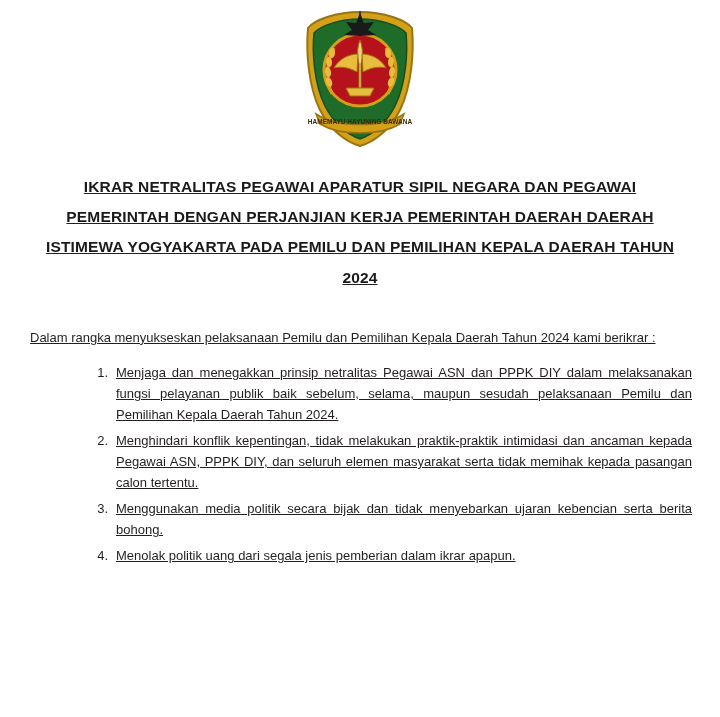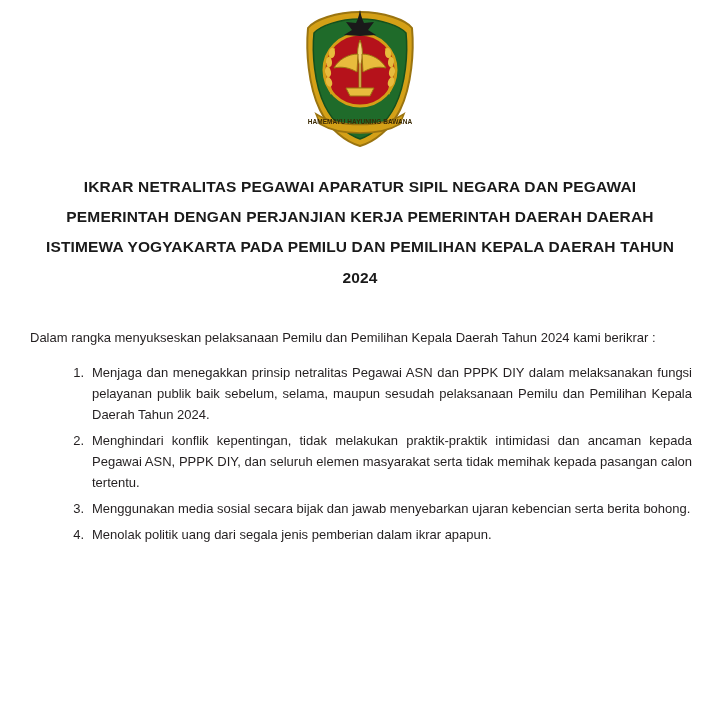--- a/index.html
+++ b/index.html
@@ -12,20 +12,21 @@
     background: #ffffff;
     font-family: "Liberation Sans", sans-serif;
     color: #231f20;
     overflow: hidden;
   }
   .page {
     width: 720px;
     height: 505px;
     position: relative;
     box-sizing: border-box;
+    text-decoration: underline;
   }
   
   .emblem-wrap {
     width: 100%;
     display: flex;
     justify-content: center;
     padding-top: 10px;
   }
   .emblem {
     width: 128px;
@@ -63,20 +64,21 @@
     list-style: none;
     counter-reset: ikrar;
   }
   ol.ikrar-list > li {
     counter-increment: ikrar;
     position: relative;
     text-align: justify;
     text-justify: inter-word;
     margin-bottom: 5px;
     padding-left: 4px;
+    margin-left: 24px;
   }
   ol.ikrar-list > li::before {
     content: counter(ikrar) ".";
     position: absolute;
     left: -26px;
     width: 22px;
     text-align: right;
     font-variant-numeric: tabular-nums;
   }
   .closing {
@@ -131,19 +133,19 @@
 
   <h1 class="title">IKRAR NETRALITAS PEGAWAI APARATUR SIPIL NEGARA DAN PEGAWAI PEMERINTAH DENGAN PERJANJIAN KERJA PEMERINTAH DAERAH DAERAH ISTIMEWA YOGYAKARTA PADA PEMILU DAN PEMILIHAN KEPALA DAERAH TAHUN 2024</h1>
 
   <div class="body">
 
     <p class="para">Dalam rangka menyukseskan pelaksanaan Pemilu dan Pemilihan Kepala Daerah Tahun 2024 kami berikrar :</p>
 
     <ol class="ikrar-list">
       <li>Menjaga dan menegakkan prinsip netralitas Pegawai ASN dan PPPK DIY dalam melaksanakan fungsi pelayanan publik baik sebelum, selama, maupun sesudah pelaksanaan Pemilu dan Pemilihan Kepala Daerah Tahun 2024.</li>
       <li>Menghindari konflik kepentingan, tidak melakukan praktik-praktik intimidasi dan ancaman kepada Pegawai ASN, PPPK DIY, dan seluruh elemen masyarakat serta tidak memihak kepada pasangan calon tertentu.</li>
-      <li>Menggunakan media sosial secara bijak dan jawab menyebarkan ujaran kebencian serta berita bohong.</li>
+      <li>Menggunakan media politik secara bijak dan tidak menyebarkan ujaran kebencian serta berita bohong.</li>
       <li>Menolak politik uang dari segala jenis pemberian dalam ikrar apapun.</li>
     </ol>
 
 
   </div>
 </div>
 
 </body></html>

